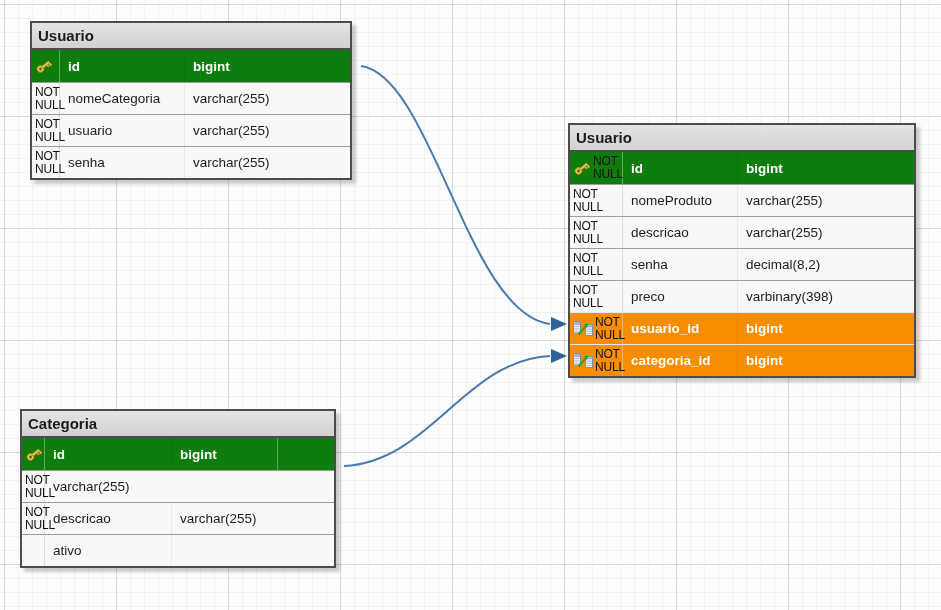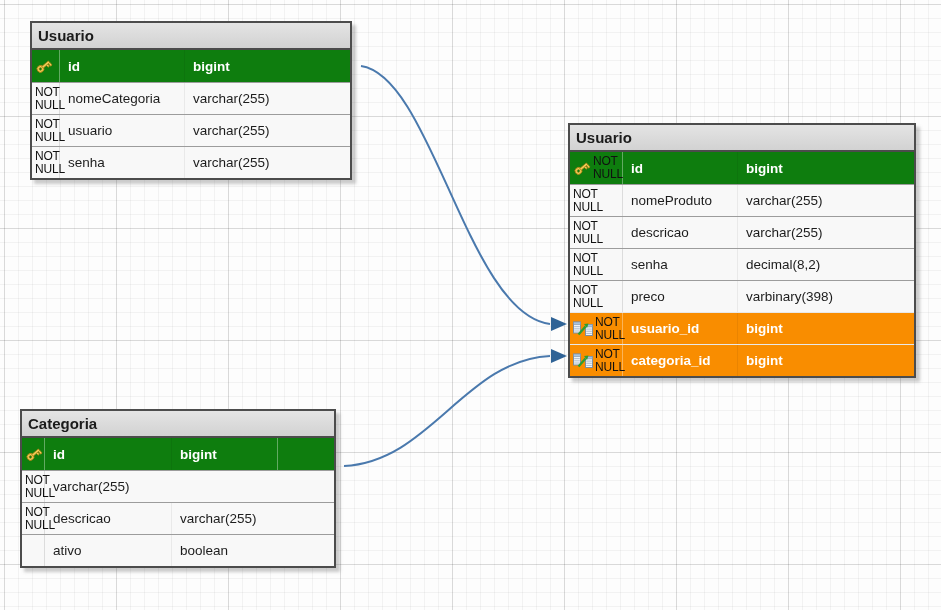--- a/index.html
+++ b/index.html
@@ -289,16 +289,15 @@
       </div>
     <div class="cell name-col">descricao</div>
     <div class="cell type-col">varchar(255)</div>
     <div class="cell extra-col"></div>
   </div>
   <div class="row">
     <div class="cell icon-col">
         <span class="nn"></span>
       </div>
     <div class="cell name-col">ativo</div>
-    <div class="cell type-col">boolean</div>
     <div class="cell extra-col"></div>
   </div>
 </div>
 
 </body></html>

